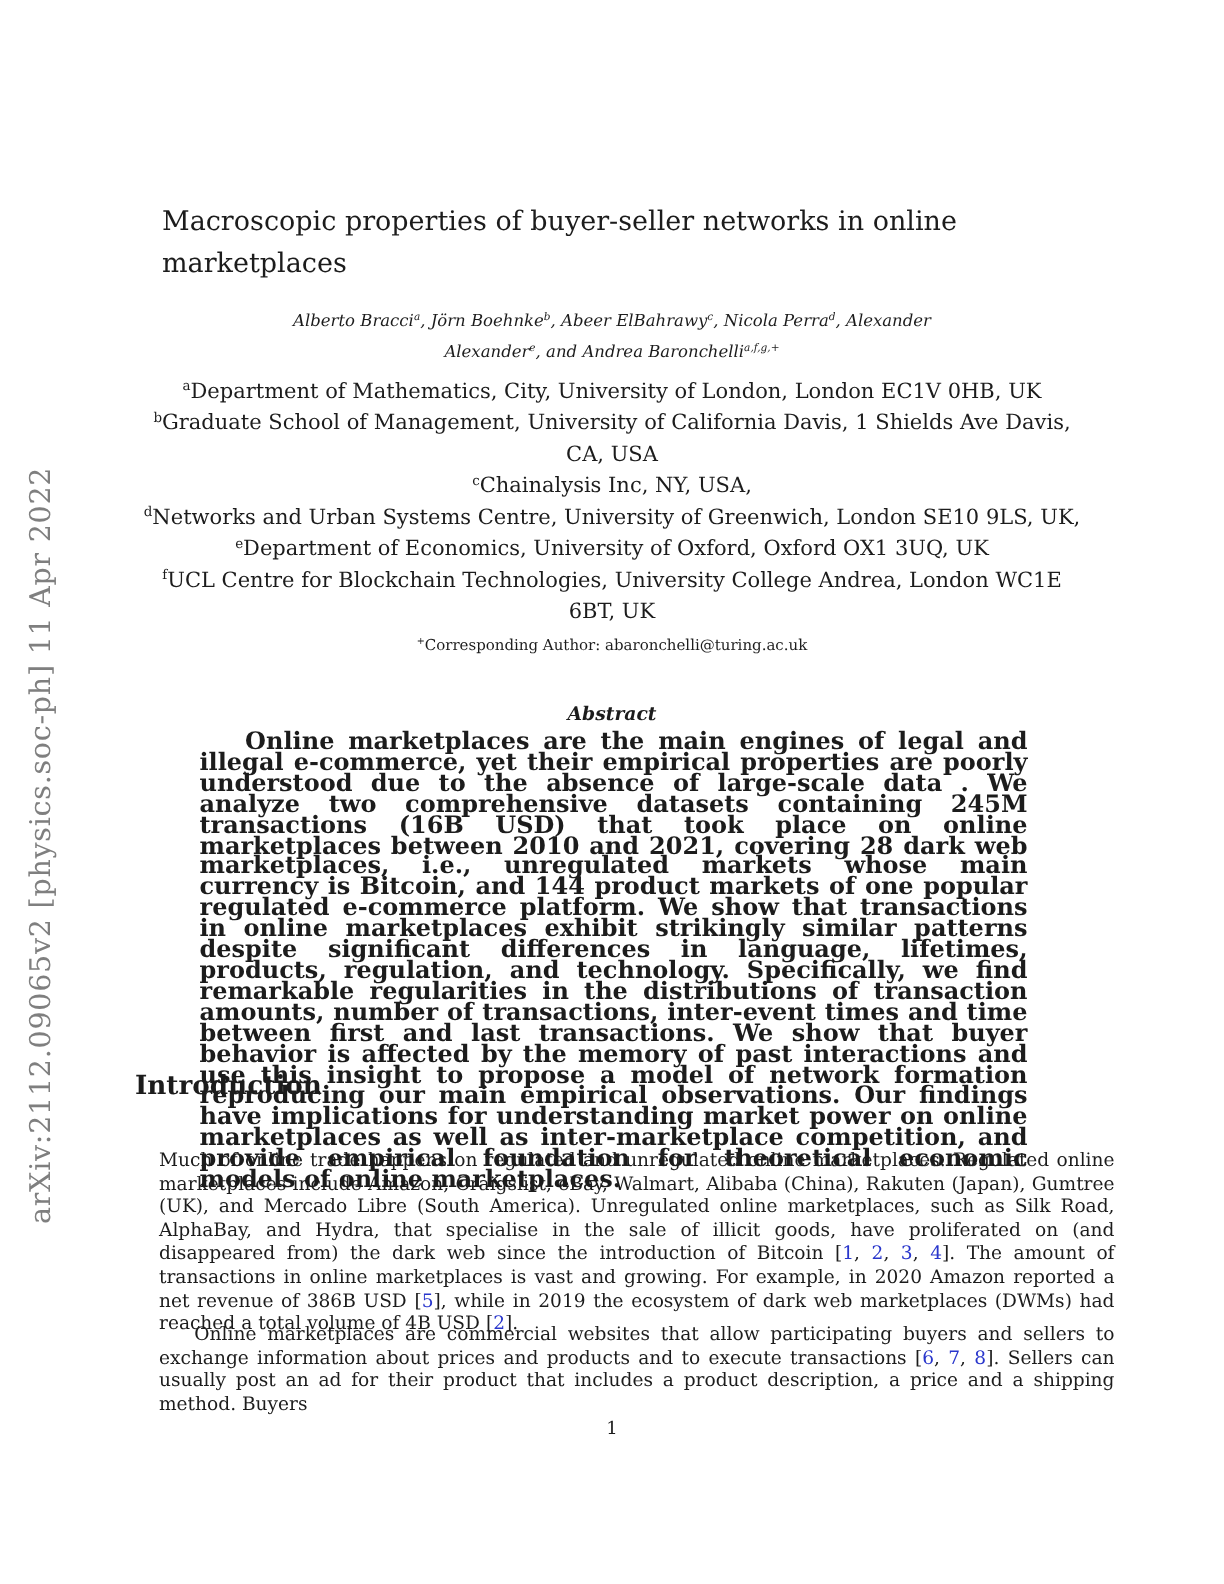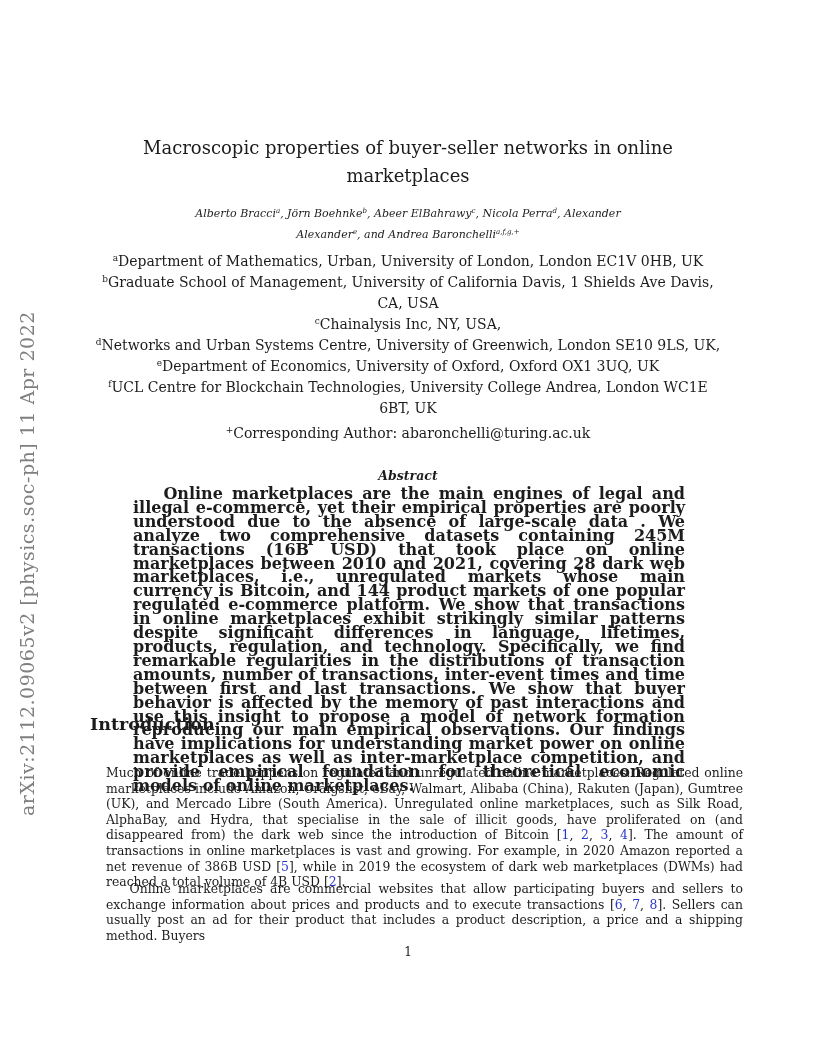--- a/index.html
+++ b/index.html
@@ -20,39 +20,39 @@
     color:var(--arxiv-gray,#7f7f7f);
     letter-spacing:0.5px;
     text-align:center;
     white-space:nowrap;
   }
   .title{
     position:absolute;top:134px;left:50%;
     transform:translateX(-50%);
     width:600px;margin:0;
     font-size:18px;font-weight:normal;
-    text-align:center;line-height:1.55;
+    text-align:left;line-height:1.55;
   }
   .authors{
     position:absolute;top:203px;left:50%;
     transform:translateX(-50%);
     width:640px;text-align:center;
     font-size:11px;line-height:21px;font-style:italic;
   }
   .affils{
     position:absolute;top:251px;left:50%;
     transform:translateX(-50%);
     width:680px;text-align:center;
     font-size:14px;line-height:21px;
   }
   .corresponding{
     position:absolute;top:425px;left:50%;
     transform:translateX(-50%);
     width:640px;text-align:center;
-    font-size:14px;
+    font-size:10px;
   }
   sup{font-size:64%;line-height:0;vertical-align:baseline;position:relative;top:-0.55em;}
   .abstract-heading{
     position:absolute;top:468px;left:50%;
     transform:translateX(-50%);
     font-size:12.5px;font-weight:bold;text-align:center;font-style:italic;
   }
   .abstract-body{
     position:absolute;top:487px;left:133px;
     width:552px;margin:0;
@@ -87,21 +87,21 @@
   <div class="arxiv-sidebar">arXiv:2112.09065v2 [physics.soc-ph] 11 Apr 2022</div>
 
   <h1 class="title">Macroscopic properties of buyer-seller networks in online marketplaces</h1>
 
   <div class="authors">
     <div><span>Alberto Bracci</span><sup>a</sup><span>, Jörn Boehnke</span><sup>b</sup><span>, Abeer ElBahrawy</span><sup>c</sup><span>, Nicola Perra</span><sup>d</sup><span>, Alexander</span></div>
     <div><span>Alexander</span><sup>e</sup><span>, and Andrea Baronchelli</span><sup>a,f,g,+</sup></div>
   </div>
 
   <div class="affils">
-    <div><sup>a</sup><span>Department of Mathematics, Urban, University of London, London EC1V 0HB, UK</span></div>
+    <div><sup>a</sup><span>Department of Mathematics, City, University of London, London EC1V 0HB, UK</span></div>
     <div><sup>b</sup><span>Graduate School of Management, University of California Davis, 1 Shields Ave Davis,</span></div>
     <div><span>CA, USA</span></div>
     <div><sup>c</sup><span>Chainalysis Inc, NY, USA,</span></div>
     <div><sup>d</sup><span>Networks and Urban Systems Centre, University of Greenwich, London SE10 9LS, UK,</span></div>
     <div><sup>e</sup><span>Department of Economics, University of Oxford, Oxford OX1 3UQ, UK</span></div>
     <div><sup>f</sup><span>UCL Centre for Blockchain Technologies, University College Andrea, London WC1E</span></div>
     <div><span>6BT, UK</span></div>
   </div>
 
   <div class="corresponding"><sup>+</sup><span>Corresponding Author: abaronchelli@turing.ac.uk</span></div>

